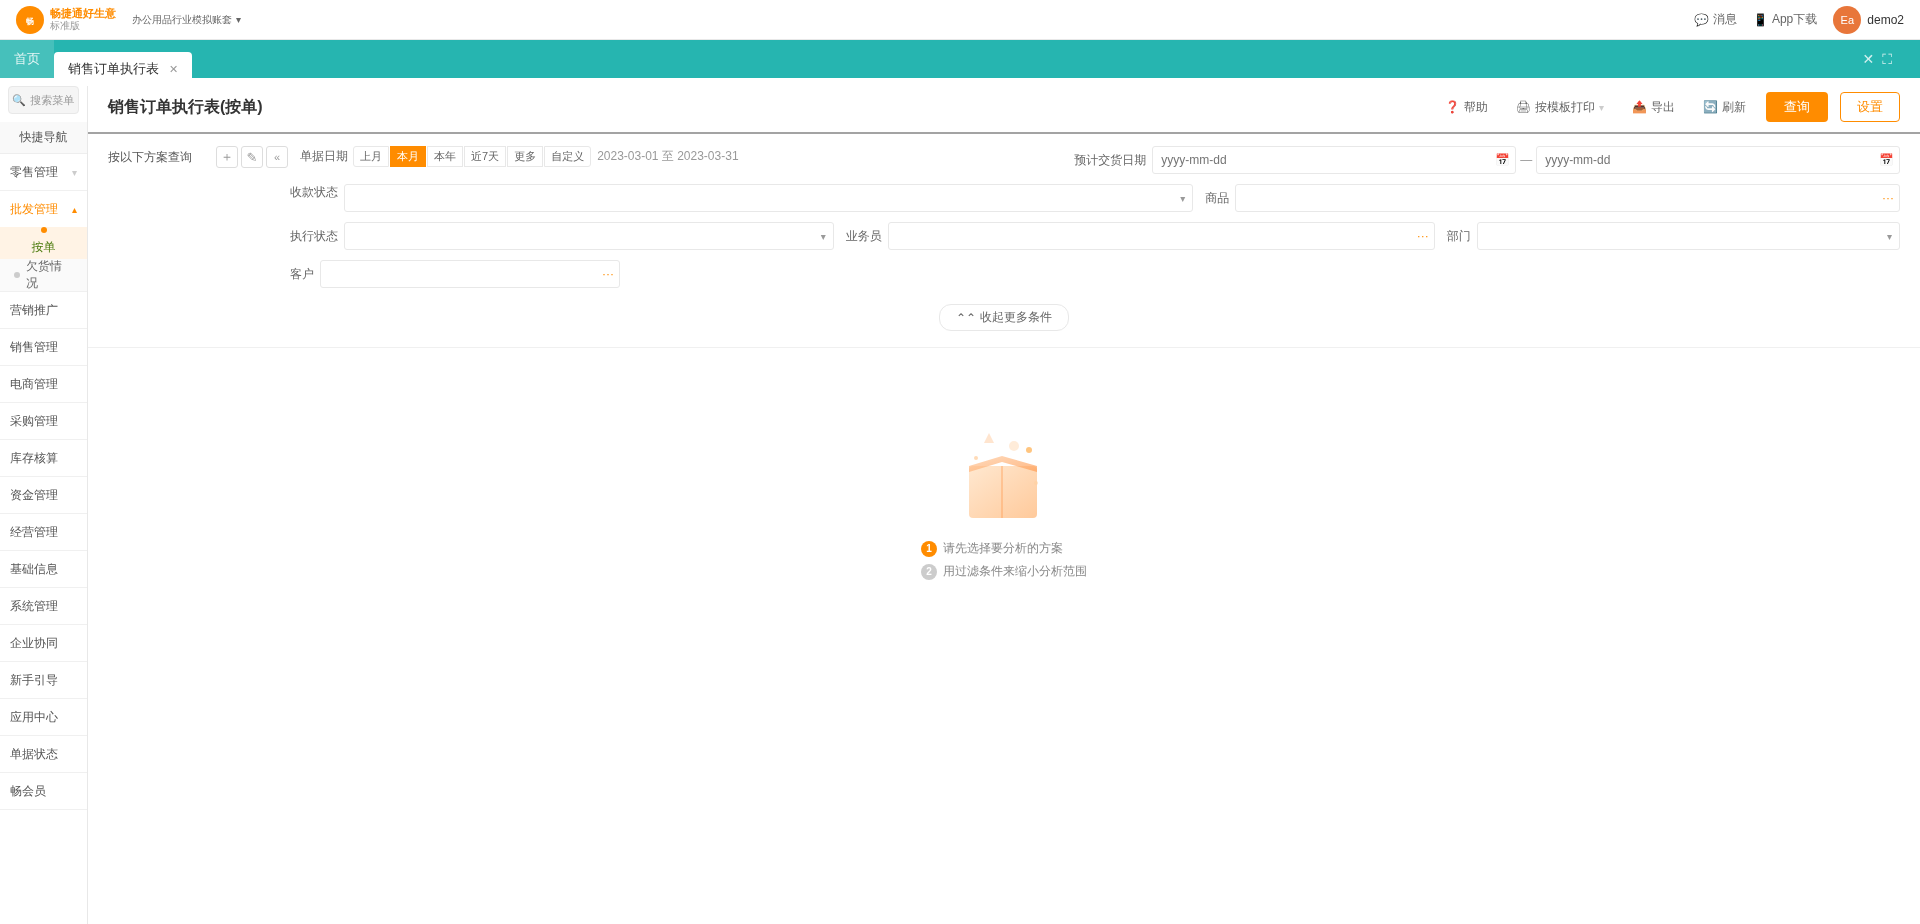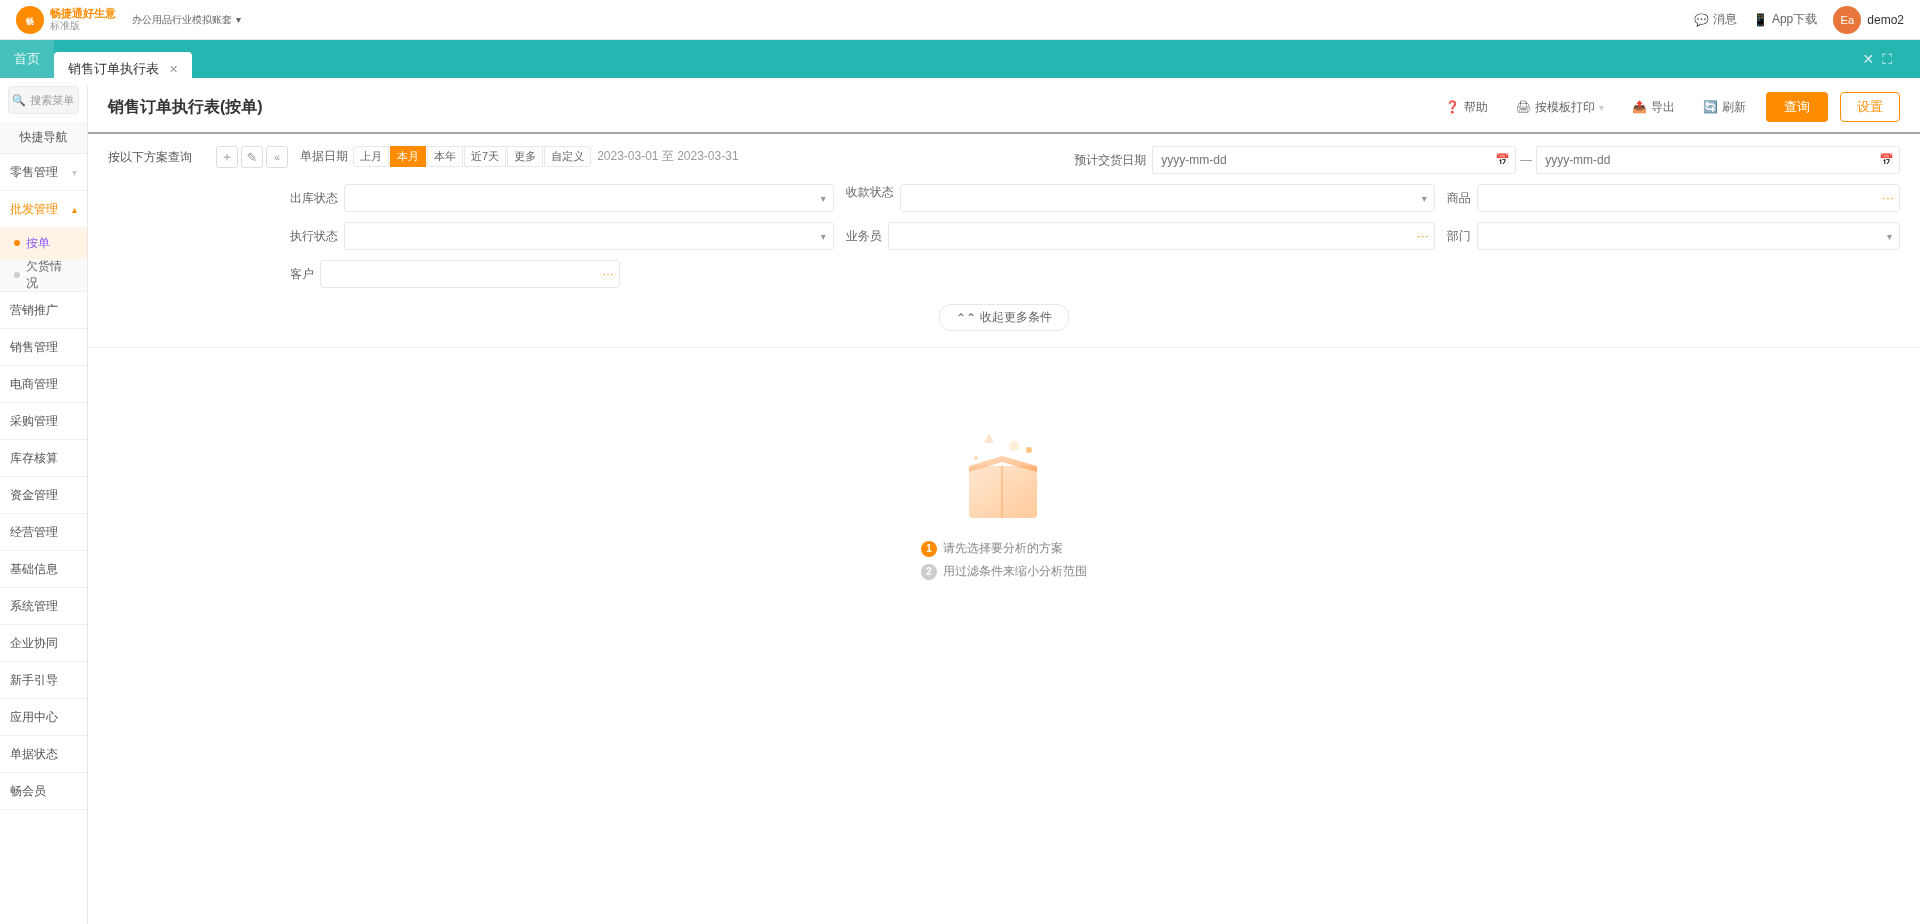--- a/index.html
+++ b/index.html
@@ -309,21 +309,21 @@
     .nav-group-children {
       background: #fafafa;
     }
     .nav-child-item {
       height: 32px;
       display: flex; align-items: center;
       padding: 0 14px;
       font-size: 12px; color: #666; cursor: pointer;
       gap: 6px;
     }
-    .nav-child-item.active { color: #8b5cf6; background: #fff3e5; }
+    .nav-child-item.active { color: #4d7c0f; background: #fff3e5; flex-direction: column; }
     .dot-icon { width: 6px; height: 6px; border-radius: 50%; background: #ff8c00; flex-shrink: 0; }
     .dot-icon.gray { background: #ccc; }
   </style>
 </head>
 <body>
 
 <div class="top-header">
   <div class="top-header-left">
     <div class="logo-area">
       <div class="logo-icon">
@@ -548,28 +548,20 @@
               <span class="calendar-icon" style="position:absolute;right:6px;top:50%;transform:translateY(-50%);font-size:12px">📅</span>
             </div>
           </div>
         </div>
 
       </div>
 
       <div style="display:flex;align-items:center;gap:12px;margin-bottom:10px">
         <div style="width:170px;flex-shrink:0"></div>
 
-        <div style="display:flex;align-items:center;gap:6px;flex:1.2">
-          <span style="font-size:12px;color:#666;white-space:nowrap">出库状态</span>
-          <div class="select-wrapper" style="flex:1">
-            <select class="filter-select" style="width:100%">
-              <option value=""></option>
-            </select>
-          </div>
-        </div>
 
         <div style="display:flex;align-items:flex-start;gap:6px;flex:1.3">
           <span style="font-size:12px;color:#666;white-space:nowrap">收款状态</span>
           <div class="select-wrapper" style="flex:1">
             <select class="filter-select" style="width:100%">
               <option value=""></option>
             </select>
           </div>
         </div>
 

